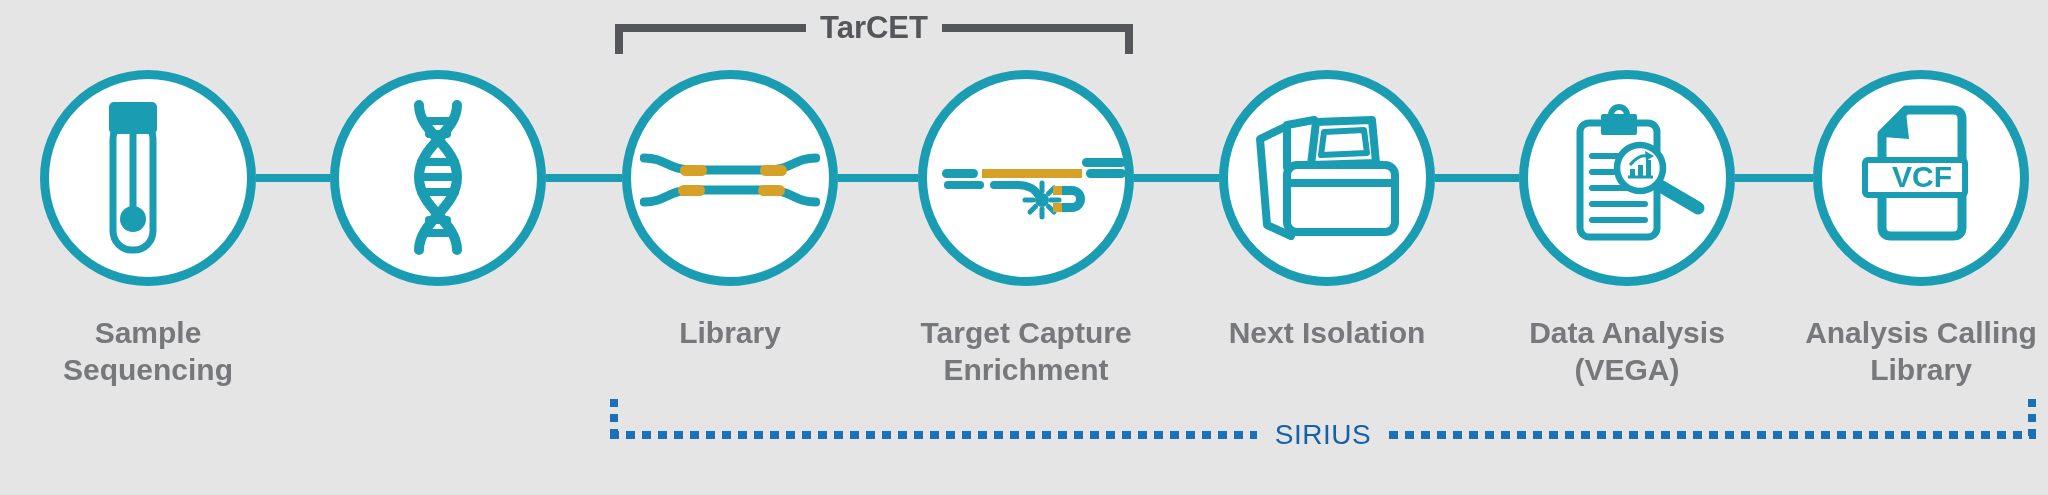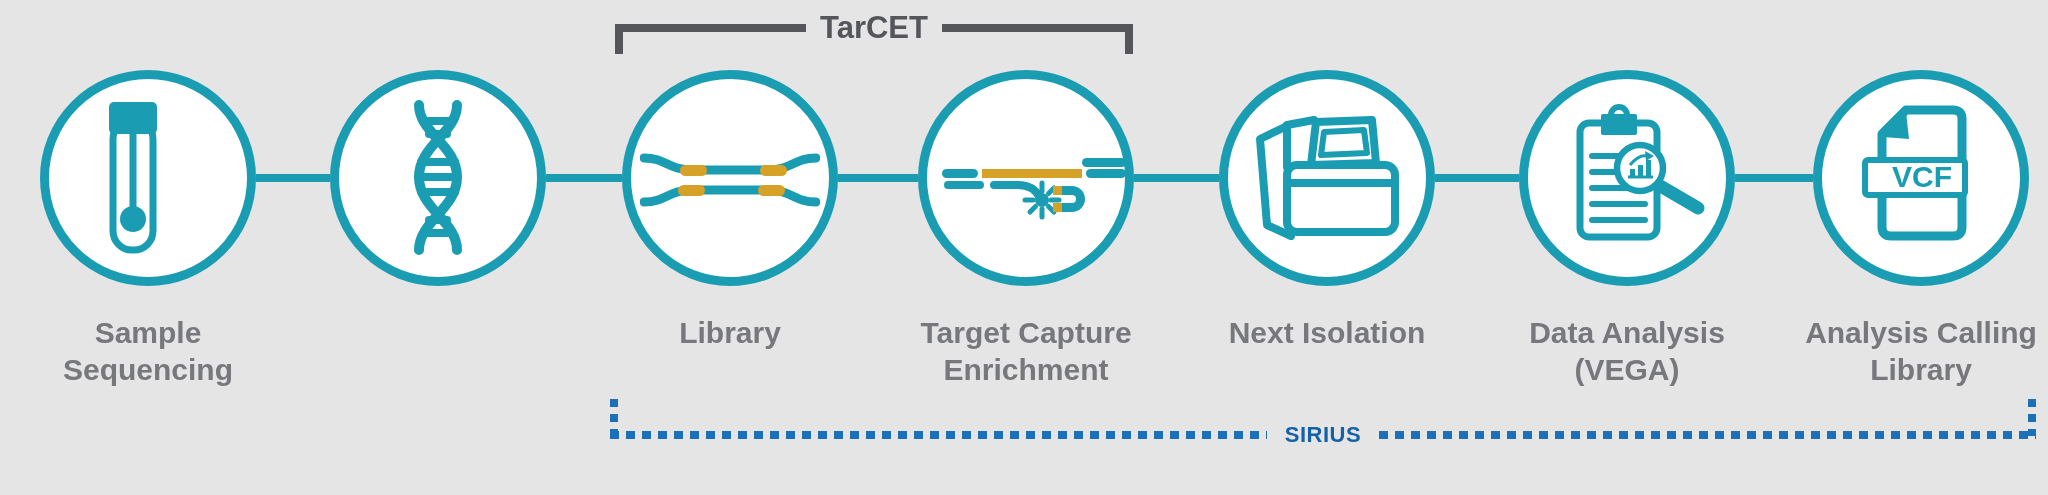--- a/index.html
+++ b/index.html
@@ -14,21 +14,21 @@
   .bracket{position:absolute;left:615px;top:8px;width:518px;height:40px;}
   .bracket-row{position:absolute;left:0;right:0;top:0;height:40px;display:flex;align-items:center;}
   .bracket-seg{flex:1;height:8px;background:#54565A;}
   .bracket-label{padding:0 14px;font-size:31px;font-weight:700;color:#54565A;white-space:nowrap;}
   .bracket-tick{position:absolute;top:16px;width:8px;height:30px;background:#54565A;}
   .tick-left{left:0;} .tick-right{right:0;}
   .sirius{position:absolute;left:610px;top:420px;width:1426px;height:30px;
           display:flex;align-items:center;}
   .sirius-seg{flex:1;height:8px;
       background:repeating-linear-gradient(90deg,#1C70B8 0 9px,transparent 9px 16px);}
-  .sirius-label{padding:0 18px;font-size:22px;font-weight:700;color:#1561A8;
+  .sirius-label{padding:0 18px;font-size:28px;font-weight:400;color:#1561A8;
                 letter-spacing:.5px;white-space:nowrap;}
   .sirius-tick{position:absolute;top:399px;width:8px;height:37px;
       background:repeating-linear-gradient(180deg,#1C70B8 0 8px,transparent 8px 15px);}
   svg{display:block;}
 </style>
 </head>
 <body>
 
 <div class="canvas">
 

